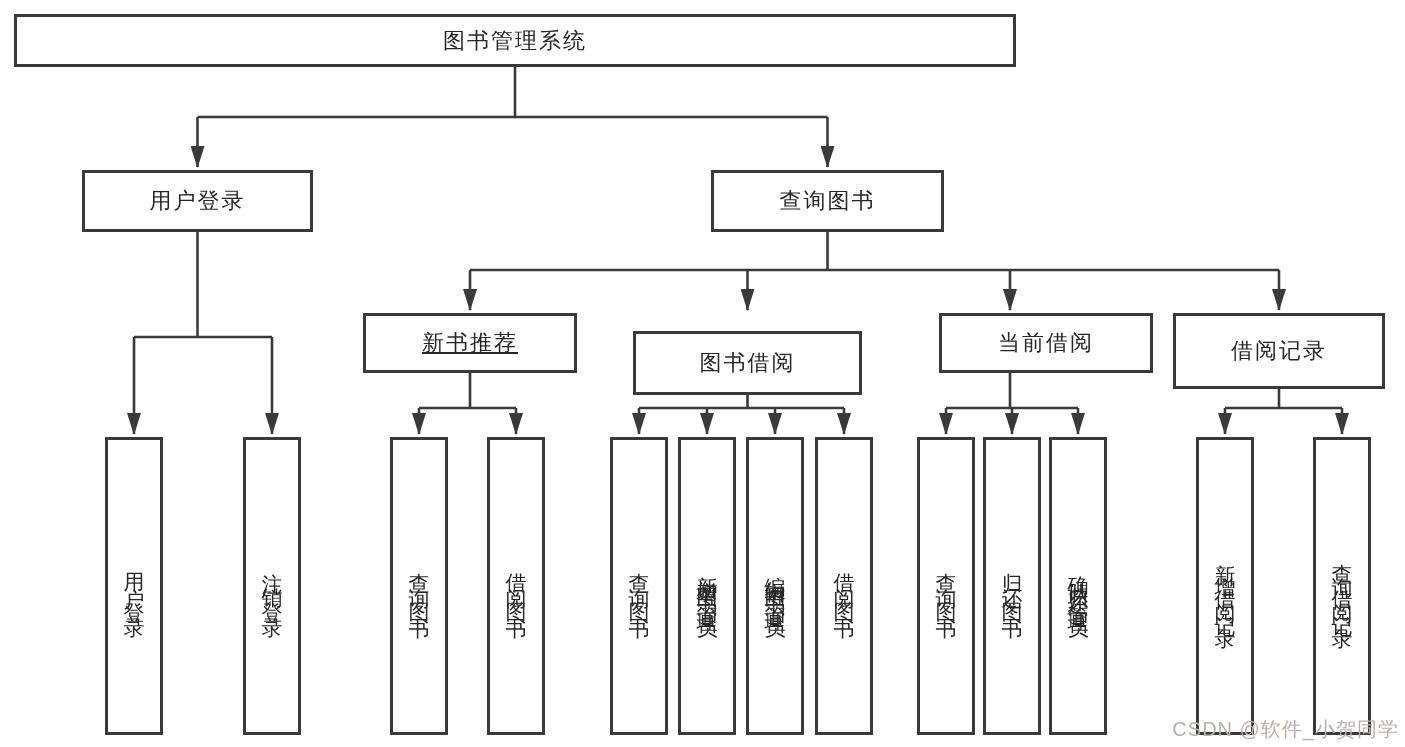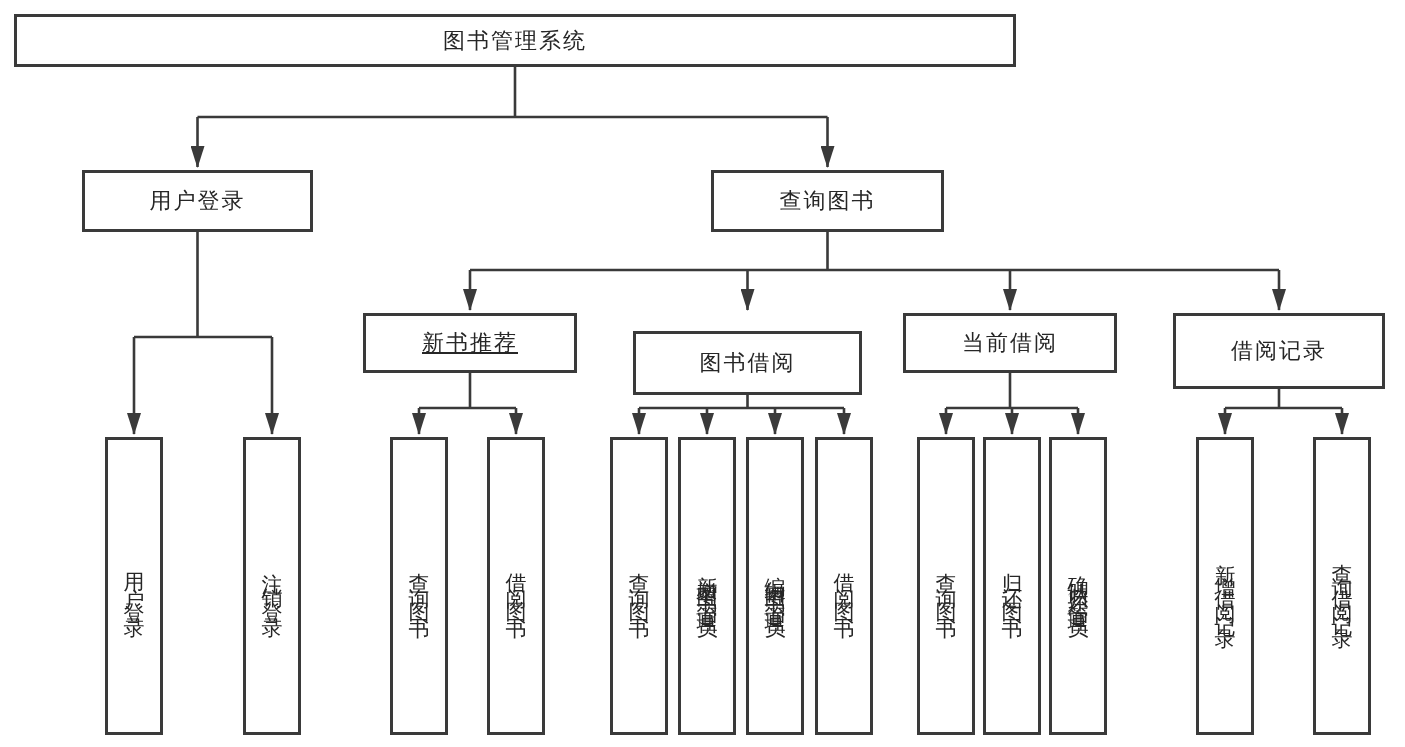--- a/index.html
+++ b/index.html
@@ -108,35 +108,36 @@
     <line x1="1342" y1="408" x2="1342" y2="434" stroke="#3a3a3a" stroke-width="2.6" marker-end="url(#arrow)"></line>
   </svg>
 
   <div class="node" style="left:14px; top:14px; width:1002px; height:53px;">图书管理系统</div>
 
   <div class="node" style="left:82px; top:170px; width:231px; height:62px;">用户登录</div>
   <div class="node" style="left:711px; top:170px; width:233px; height:62px;">查询图书</div>
 
   <div class="node" style="left:363px; top:313px; width:214px; height:60px;text-decoration:underline;">新书推荐</div>
   <div class="node" style="left:633px; top:331px; width:229px; height:64px;">图书借阅</div>
-  <div class="node" style="left:903px; top:313px; width:214px; height:60px;">当前借阅</div>
+  <div class="node" style="left:939px; top:313px; width:214px; height:60px;">当前借阅</div>
   <div class="node" style="left:1173px; top:313px; width:212px; height:76px;">借阅记录</div>
 
   <div class="vnode ls4" style="left:105px;">用户登录</div>
   <div class="vnode ls4" style="left:243px;">注销登录</div>
 
   <div class="vnode ls4" style="left:390px;">查询图书</div>
   <div class="vnode ls4" style="left:487px;">借阅图书</div>
 
   <div class="vnode ls4" style="left:610px;">查询图书</div>
   <div class="vnode ls9" style="left:678px;">新增图书（管理员）</div>
   <div class="vnode ls9" style="left:746px;">编辑图书（管理员）</div>
   <div class="vnode ls4" style="left:815px;">借阅图书</div>
 
   <div class="vnode ls4" style="left:917px;">查询图书</div>
   <div class="vnode ls4" style="left:983px;">归还图书</div>
   <div class="vnode ls9" style="left:1049px;">确认归还（管理员）</div>
 
   <div class="vnode ls6" style="left:1196px;">新增借阅记录</div>
   <div class="vnode ls6" style="left:1313px;">查询借阅记录</div>
 
+  <div class="watermark">CSDN @软件_小贺同学</div>
 
 </div>
 
 </body></html>

